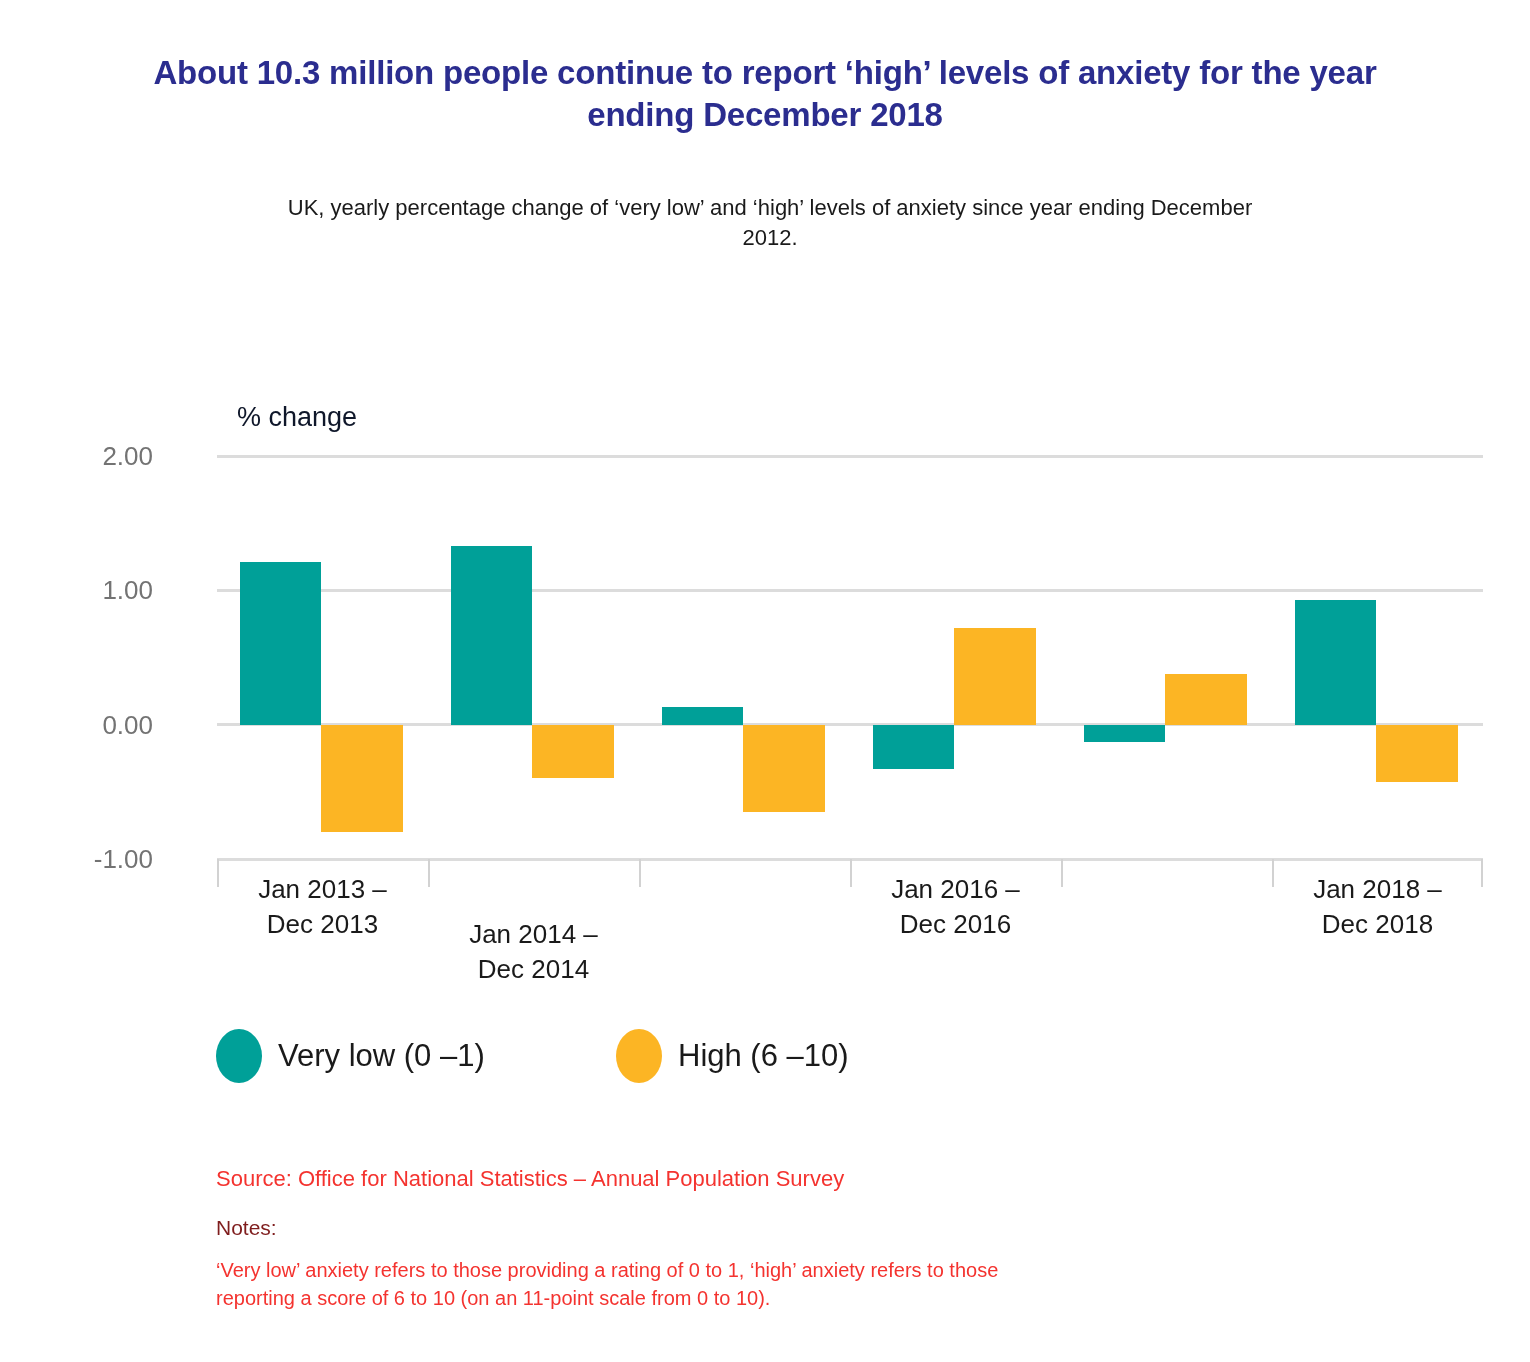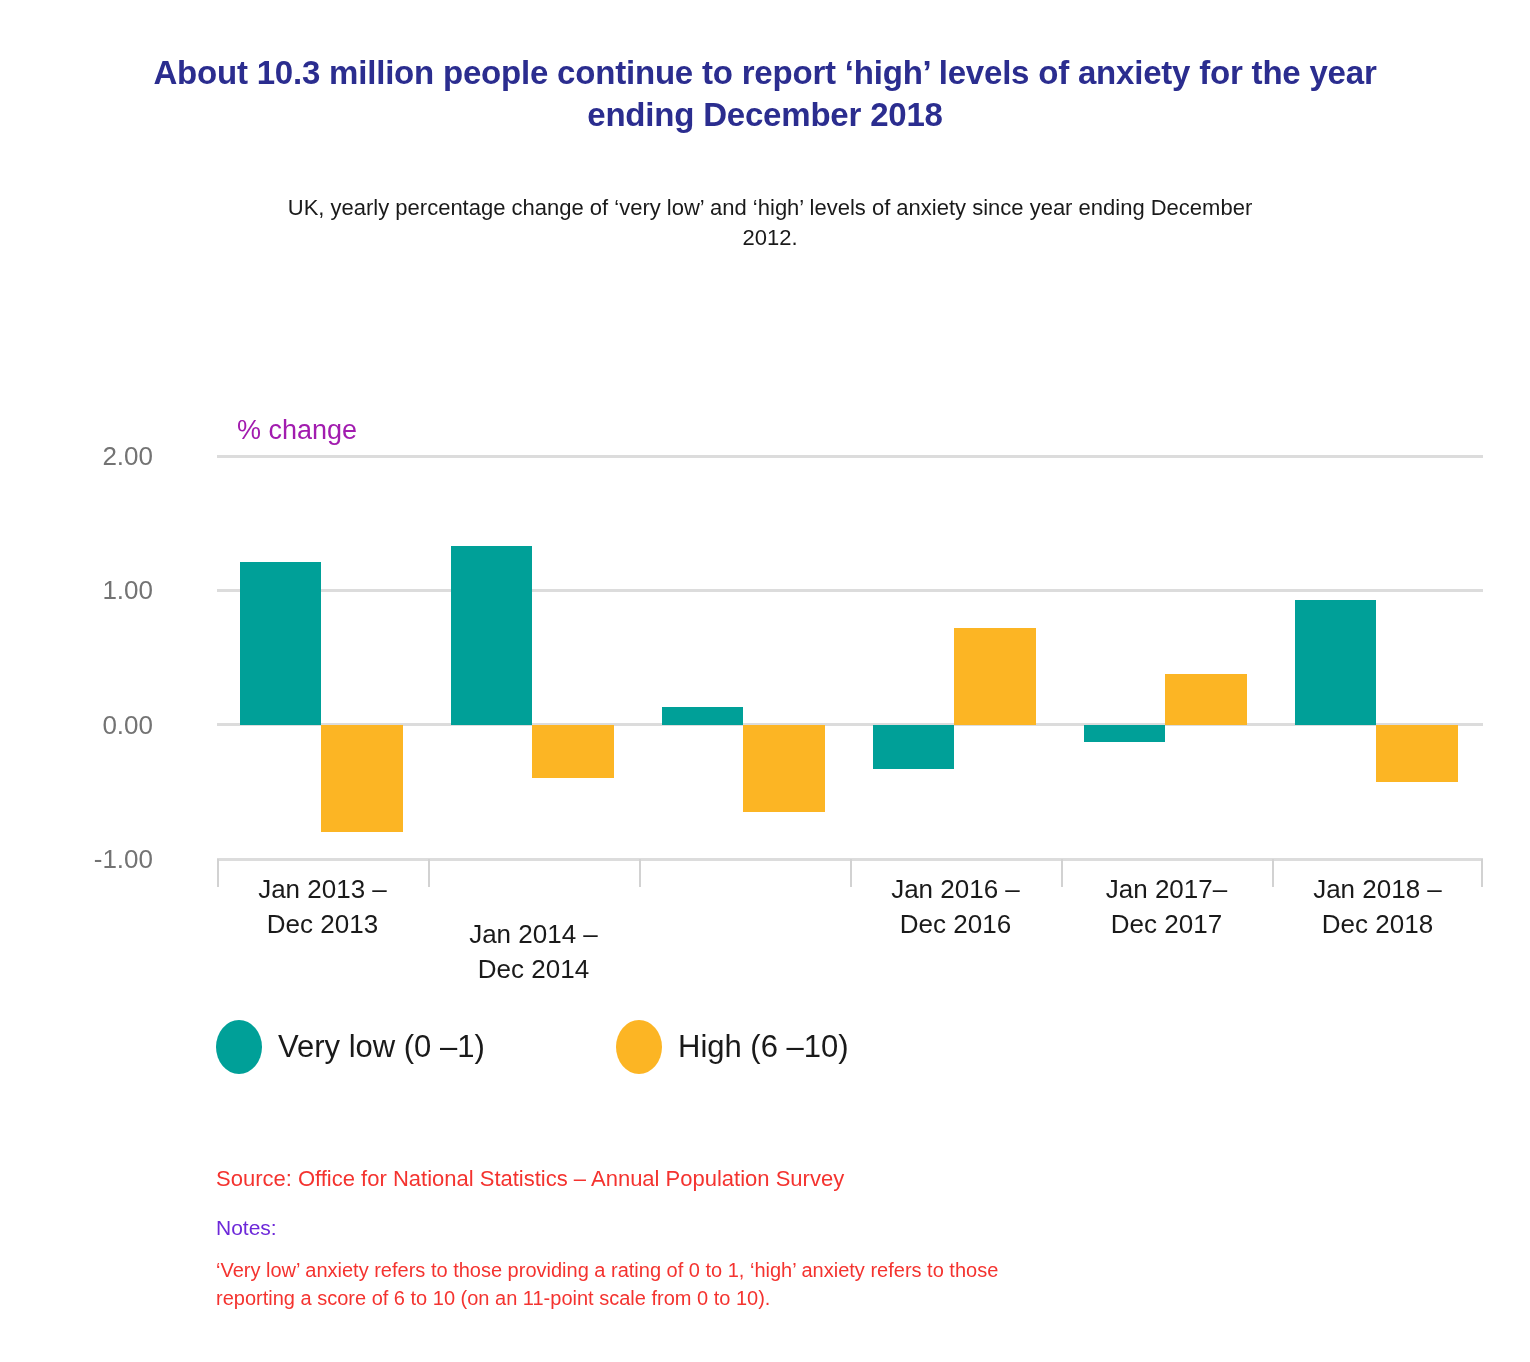--- a/index.html
+++ b/index.html
@@ -44,23 +44,23 @@
   .chart {
     position: absolute;
     left: 0;
     top: 0;
     width: 1530px;
     height: 1362px;
   }
   .axis-unit-label {
     position: absolute;
     left: 237px;
-    top: 415px;
+    top: 402px;
     font-size: 27px;
-    color: #a21caf;
+    color: #0f172a;
     white-space: nowrap;
   }
 
   
   .plot {
     position: absolute;
     left: 217px;
     top: 456px;
     width: 1266px;
     height: 403px;
@@ -130,21 +130,21 @@
 
   
   .legend {
     position: absolute;
     left: 216px;
     top: 1018px;
     height: 62px;
   }
   .legend-item {
     position: absolute;
-    top: 2px;
+    top: 11px;
     display: flex;
     align-items: center;
     white-space: nowrap;
   }
   .legend-swatch {
     width: 46px;
     height: 54px;
     border-radius: 50%;
     flex: 0 0 auto;
   }
@@ -161,21 +161,21 @@
     top: 1166px;
     font-size: 22px;
     color: #f4332f;
     white-space: nowrap;
   }
   .notes-heading {
     position: absolute;
     left: 216px;
     top: 1216px;
     font-size: 21px;
-    color: #6d28d9;
+    color: #7f1d1d;
   }
   .notes-body {
     position: absolute;
     left: 216px;
     top: 1256px;
     width: 820px;
     font-size: 20px;
     line-height: 1.42;
     color: #f4332f;
   }
@@ -232,22 +232,20 @@
       <div class="xtick" style="left: 633px;"></div>
       <div class="xtick" style="left: 844px;"></div>
       <div class="xtick" style="left: 1055px;"></div>
       <div class="xtick" style="left: 1264px;"></div>
       <div class="xcat" style="left: 0px; width: 211px;">Jan 2013 –
 Dec 2013</div>
       <div class="xcat" style="left: 211px; width: 211px; margin-top: 45px;">Jan 2014 –
 Dec 2014</div>
       <div class="xcat" style="left: 633px; width: 211px;">Jan 2016 –
 Dec 2016</div>
-      <div class="xcat" style="left: 844px; width: 211px;">Jan 2017–
-Dec 2017</div>
       <div class="xcat" style="left: 1055px; width: 211px;">Jan 2018 –
 Dec 2018</div>
     </div>
 
 </div>
 
 <div class="legend" id="legend">
     <div class="legend-item" style="left: 0px;">
       <span class="legend-swatch" style="background: rgb(0, 160, 152);"></span>
       <span class="legend-label">Very low (0 –1)</span>

